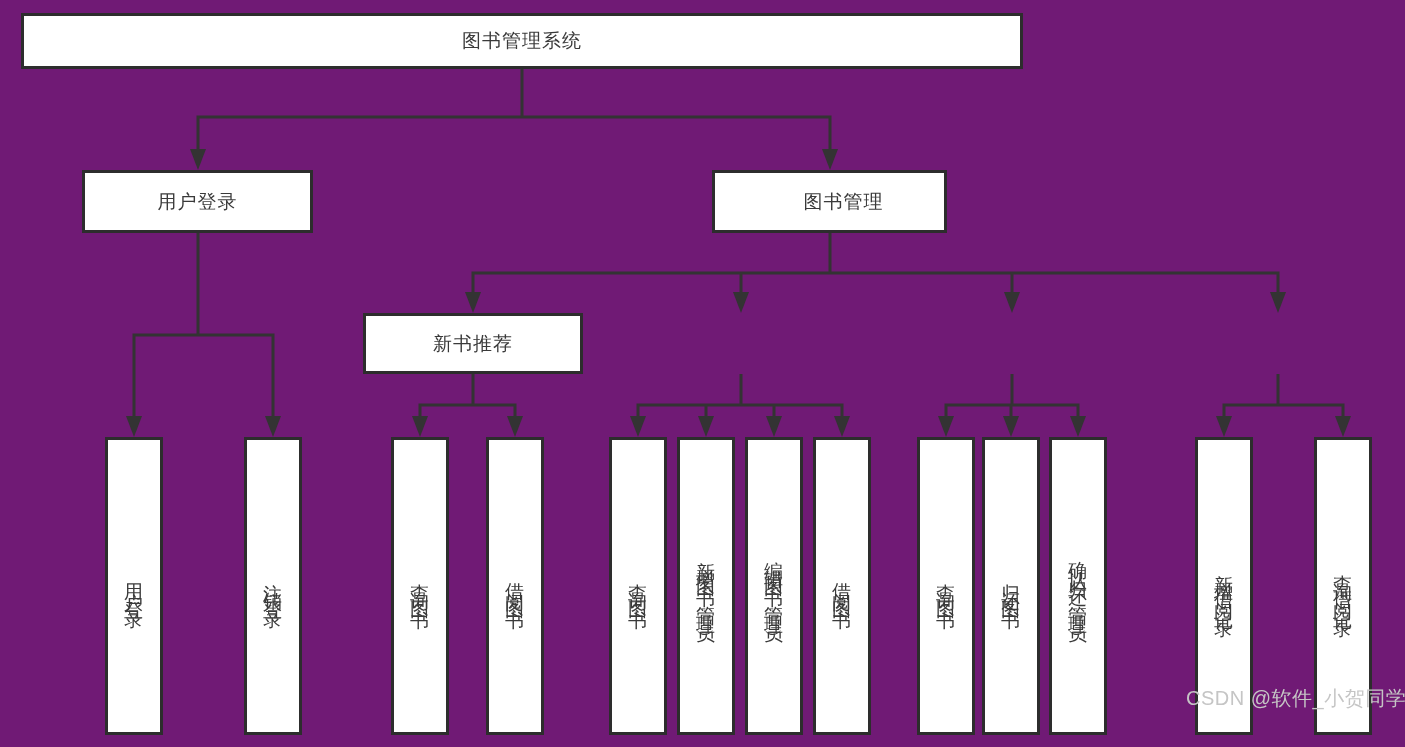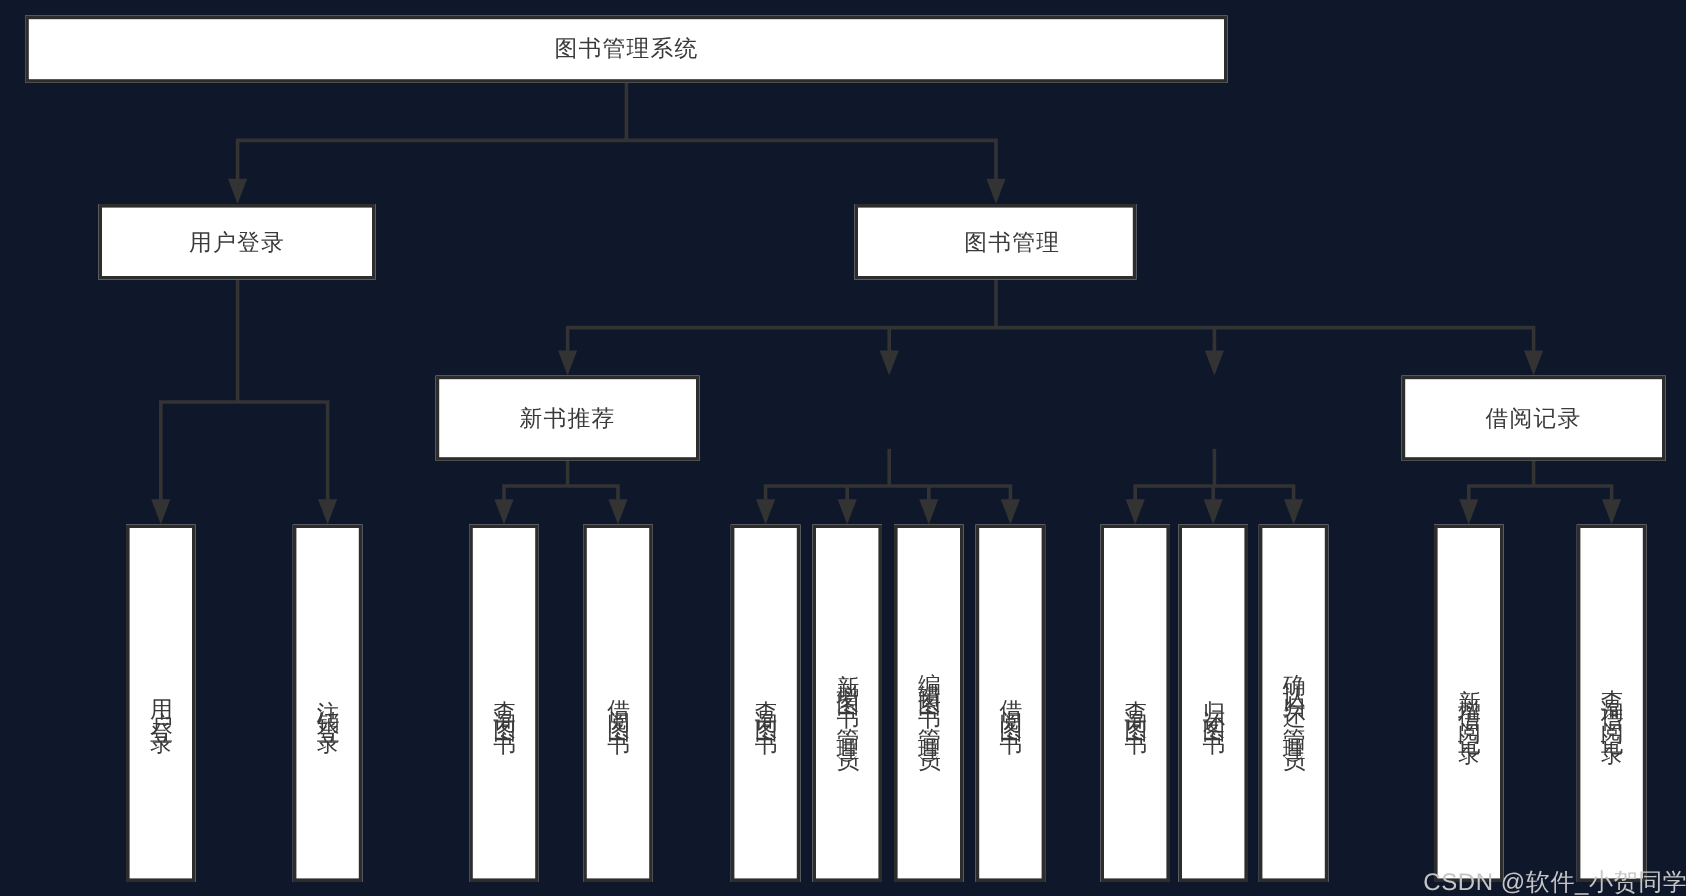--- a/index.html
+++ b/index.html
@@ -1,19 +1,19 @@
 <!DOCTYPE html>
 <html><head>
 <meta charset="utf-8">
 <style>
   html,body { margin:0; padding:0; background:#ffffff; }
   #canvas {
     position:relative;
     width:1405px; height:747px;
-    background:#0f172a;
+    background:#701a75;
     font-family:"Liberation Sans", sans-serif;
     overflow:hidden;
   }
   #connectors { position:absolute; left:0; top:0; width:1405px; height:747px; }
   .box {
     position:absolute;
     box-sizing:border-box;
     background:#ffffff;
     border:3px solid #2d2d2d;
     display:flex;
@@ -31,42 +31,42 @@
     letter-spacing:9px;
     line-height:1;
     font-size:19px;
     color:#3a3a3a;
     white-space:nowrap;
   }
   
   #node-root  { left:21px;  top:13px;  width:1002px; height:56px; }
   #node-user-login { left:82px;  top:170px; width:231px; height:63px; }
   #node-book-management { left:712px; top:170px; width:235px; height:63px;padding-left:28px; }
-  .l3 { top:313px; width:220px; height:71px;align-items:center; }
+  .l3 { top:313px; width:220px; height:61px;align-items:center; }
   #node-new-book-recommend { left:363px; }
   #node-book-borrow { left:631px; }
   #node-current-borrow { left:902px; }
   #node-borrow-records { left:1168px; }
   
   #leaf-user-login { left:105px; }
   #leaf-logout { left:244px; }
   #leaf-nb-query-books { left:391px; }
   #leaf-nb-borrow-books { left:486px; }
   #leaf-bb-query-books { left:609px; }
   #leaf-bb-add-books { left:677px; }
   #leaf-bb-edit-books { left:745px; }
   #leaf-bb-borrow-books { left:813px; }
   #leaf-cb-query-books { left:917px; }
   #leaf-cb-return-books { left:982px; }
   #leaf-cb-confirm-return { left:1049px; }
   #leaf-br-add-record { left:1195px; }
   #leaf-br-query-record { left:1314px; }
   #watermark {
     position:absolute;
-    left:1186px; top:724px;
+    left:1186px; top:686px;
     font-size:20px;
     line-height:1.2;
     color:#c5c5c5;
     letter-spacing:0.5px;
     z-index:5;
     white-space:nowrap;
   }
   .cline { stroke:#333333; stroke-width:3; fill:none; }
   .ahead { fill:#333333; stroke:none; }
 </style>
@@ -118,23 +118,20 @@
   <div class="box" id="node-user-login">
     <span>用户登录</span>
   </div>
   <div class="box" id="node-book-management">
     <span>图书管理</span>
   </div>
 
   <div class="box l3" id="node-new-book-recommend">
     <span>新书推荐</span>
   </div>
-  <div class="box l3" id="node-borrow-records">
-    <span>借阅记录</span>
-  </div>
 
   <div class="box leaf" id="leaf-user-login">
     <span class="vtext">用户登录</span>
   </div>
   <div class="box leaf" id="leaf-logout">
     <span class="vtext">注销登录</span>
   </div>
 
   <div class="box leaf" id="leaf-nb-query-books">
     <span class="vtext">查询图书</span>

